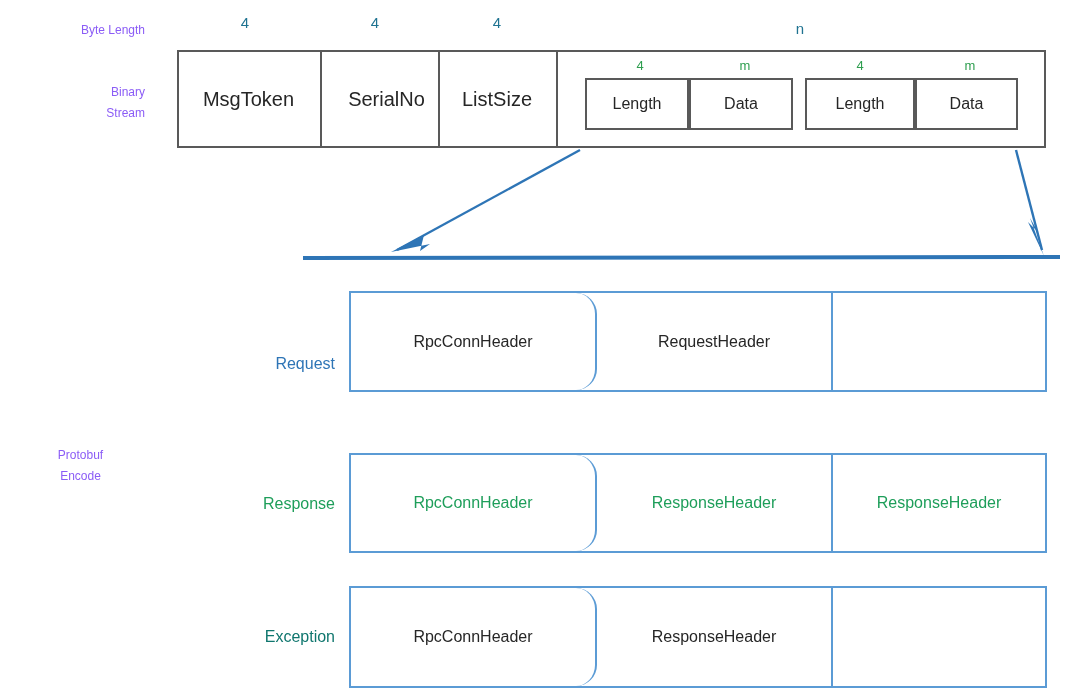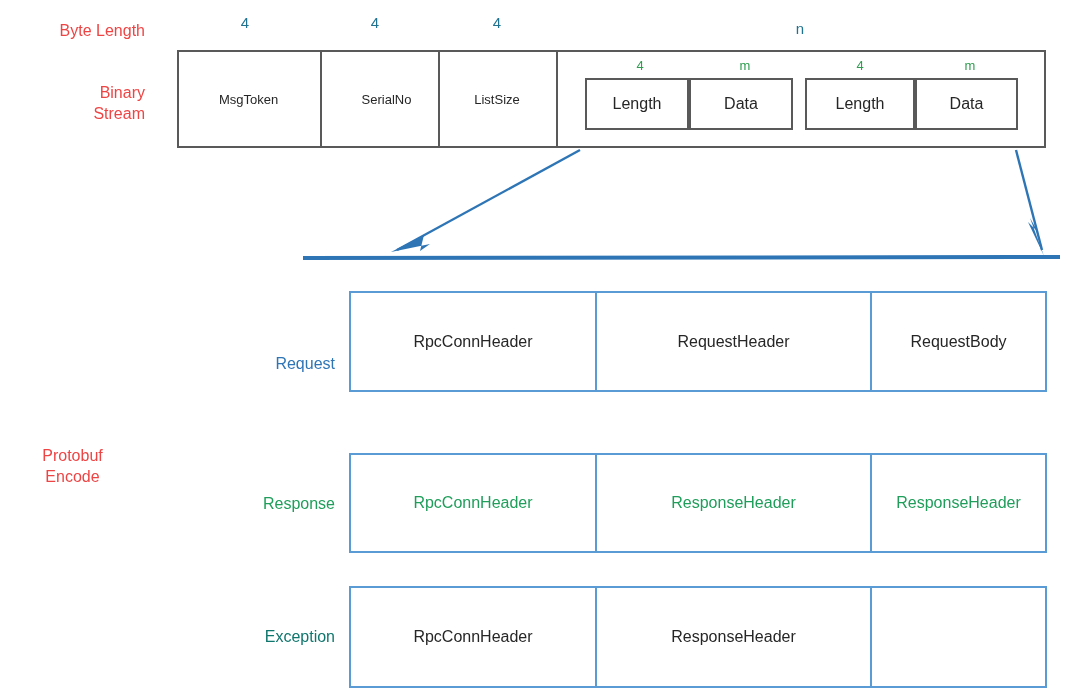--- a/index.html
+++ b/index.html
@@ -13,29 +13,29 @@
     position: relative;
     overflow: hidden;
     font-family: "Liberation Sans", sans-serif;
     -webkit-font-smoothing: antialiased;
   }
 
   .abs { position: absolute; }
 
   
   .side-label {
-    color: #ef4444;
-    font-size: 16px;
+    color: #8b5cf6;
+    font-size: 12px;
     line-height: 21px;
     text-align: right;
     white-space: pre-line;
   }
   #byte-length-label { left: 0px;  top: 20px;  width: 145px; }
   #binary-stream-label { left: 0px; top: 82px; width: 145px; }
-  #protobuf-encode-label { left: 0px; top: 445px; width: 145px; text-align: center; }
+  #protobuf-encode-label { left: 0px; top: 445px; width: 145px; text-align: center; padding-left: 8px; }
 
   
   .byte-num {
     color: #1F7391;
     font-size: 15px;
     text-align: center;
   }
   .inner-num {
     color: #2E9E4F;
     font-size: 13px;
@@ -57,21 +57,21 @@
     width: 0;
     border-left: 2px solid #595959;
   }
   .bs-cell {
     top: 50px;
     height: 98px;
     display: flex;
     align-items: center;
     justify-content: center;
     color: #262626;
-    font-size: 13px;
+    font-size: 20px;
   }
 
   
   .inner-box {
     top: 78px;
     height: 52px;
     border: 2px solid #595959;
     box-sizing: border-box;
     display: flex;
     align-items: center;
@@ -88,22 +88,22 @@
     box-sizing: border-box;
     display: flex;
   }
   .pb-cell {
     display: flex;
     align-items: center;
     justify-content: center;
     font-size: 16px;
     box-sizing: border-box;
   }
-  .pb-cell.c1 { width: 246px; border-right: 2px solid #5B9BD5; }
-  .pb-cell.c2 { width: 275px; border-right: 2px solid #5B9BD5; }
+  .pb-cell.c1 { width: 246px; border-right: 2px solid #5B9BD5; border-radius: 21px; }
+  .pb-cell.c2 { width: 236px; border-right: 2px solid #5B9BD5; }
   .pb-cell.c3 { flex: 1; }
 
   .row-label {
     font-size: 16px;
     text-align: right;
     width: 120px;
     left: 215px;
   }
   .clr-blue  { color: #2E75B6; }
   .clr-green { color: #1E9E5A; }
@@ -158,21 +158,20 @@
   <line x1="580" y1="150" x2="397" y2="250" stroke="#2E75B6" stroke-width="2.4"></line>
   <polygon points="391,252 424,235 420,251 430,244" fill="#2E75B6"></polygon>
   <line x1="1016" y1="150" x2="1042" y2="250" stroke="#2E75B6" stroke-width="2.4"></line>
   <polygon points="1044,256 1028,222 1038,232 1030,218" fill="#2E75B6"></polygon>
 </svg>
 
 <div class="abs row-label clr-blue" style="top:333px;margin-top:22px;">Request</div>
 <div class="abs pb-row" style="top:291px; height:101px;">
   <div class="pb-cell c1 clr-black">RpcConnHeader</div>
   <div class="pb-cell c2 clr-black">RequestHeader</div>
-  <div class="pb-cell c3 clr-black">RequestBody</div>
 </div>
 
 <div class="abs row-label clr-green" style="top:495px;">Response</div>
 <div class="abs pb-row" style="top:453px; height:100px;">
   <div class="pb-cell c1 clr-green">RpcConnHeader</div>
   <div class="pb-cell c2 clr-green">ResponseHeader</div>
   <div class="pb-cell c3 clr-green">ResponseHeader</div>
 </div>
 
 <div class="abs row-label clr-red" style="top:628px;">Exception</div>

